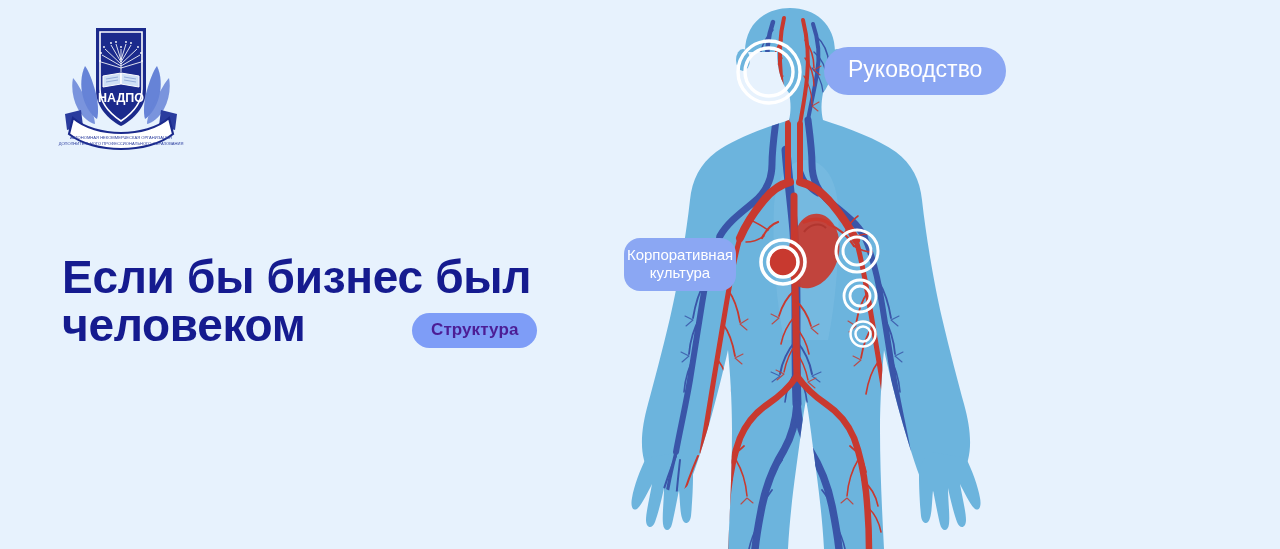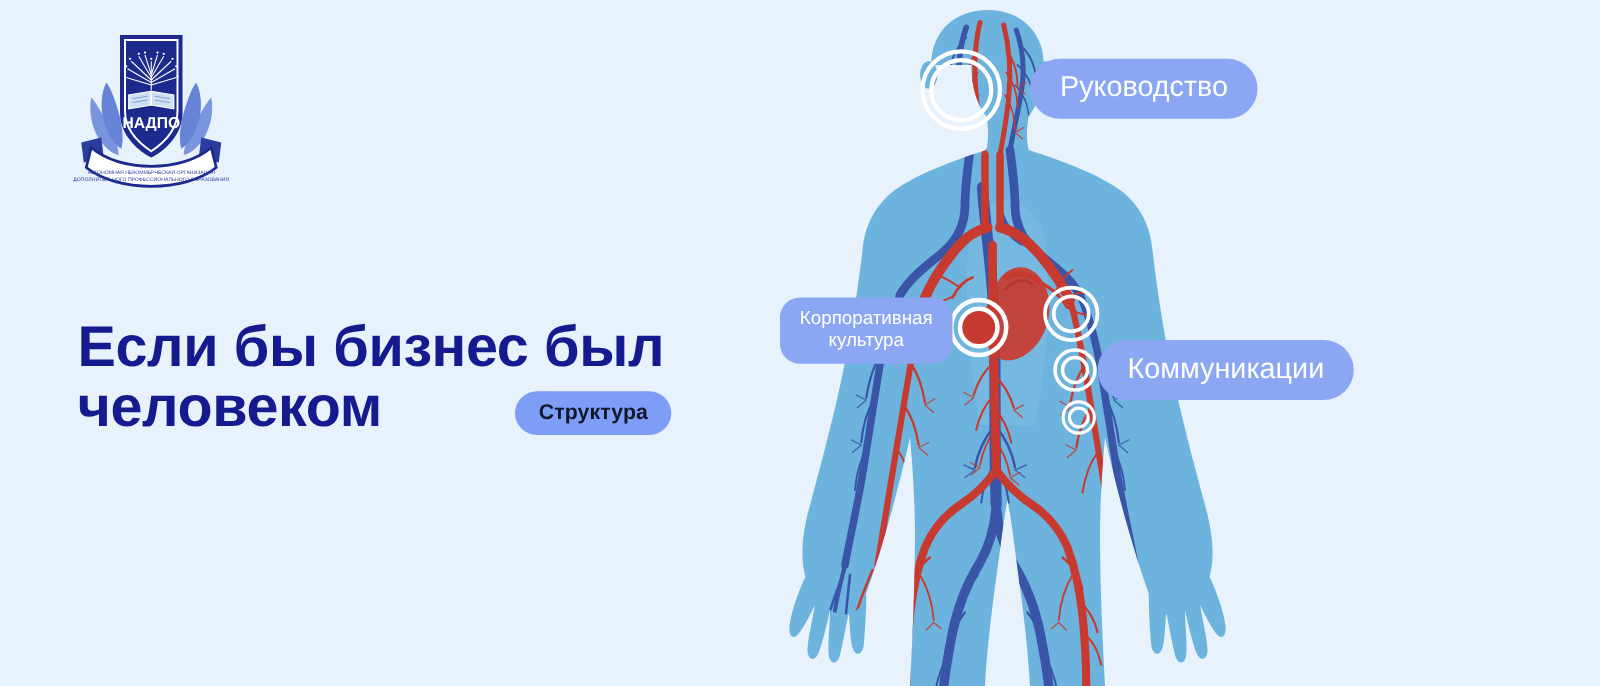--- a/index.html
+++ b/index.html
@@ -40,21 +40,21 @@
     font-family:"Liberation Sans","DejaVu Sans",sans-serif;
   }
   .headline-line{display:block;}
   .badge-structure{
     position:absolute;
     left:412px;top:313px;
     display:inline-flex;align-items:center;justify-content:center;
     padding:7px 19px 8px;
     border-radius:18px;
     background:#7e9df7;
-    color:#0f172a;
+    color:#4c1d95;
     font-size:17px;
     font-weight:bold;
     letter-spacing:0.1px;
     white-space:nowrap;
   }
 
   
   .figure-wrap{
     position:absolute;left:560px;top:0;
     width:720px;height:549px;
@@ -82,21 +82,21 @@
     margin-left:12px;
   }
   .pill-communications{
     left:878px;top:272px;
     padding:10px 24px 12px;
     border-radius:24px;
     font-size:23px;
   }
   .pill-culture{
     left:624px;top:238px;
-    width:138px;
+    width:112px;
     padding:8px 12px 9px;
     border-radius:16px;
     font-size:15px;
     white-space:normal;
     line-height:1.2;
   }
 </style>
 </head>
 <body>
 
@@ -418,21 +418,20 @@
       </g>
       <g>
         <circle cx="303" cy="334" r="7.5" fill="none" stroke="#ffffff" stroke-width="2.5"></circle>
         <circle cx="303" cy="334" r="12.5" fill="none" stroke="#ffffff" stroke-width="2.5"></circle>
       </g>
     </svg>
   </div>
 
   <div class="pill pill-leadership">Руководство</div>
 
-  <div class="pill pill-communications">Коммуникации</div>
 
   <div class="pill pill-culture">
     <span>
       <span>Корпоративная</span><br>
       <span>культура</span>
     </span>
   </div>
 
 </div>
 

